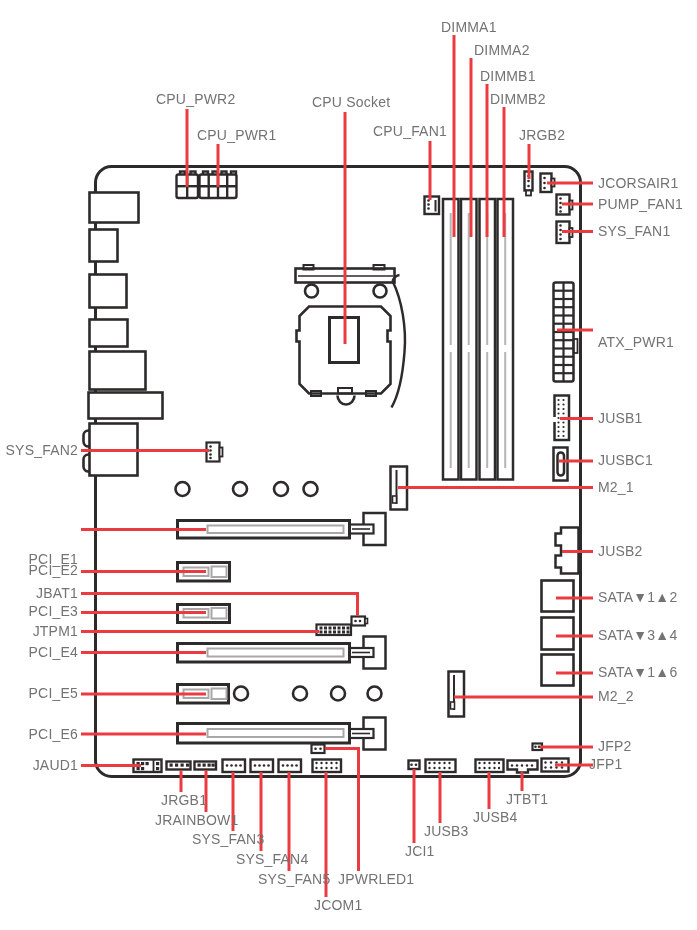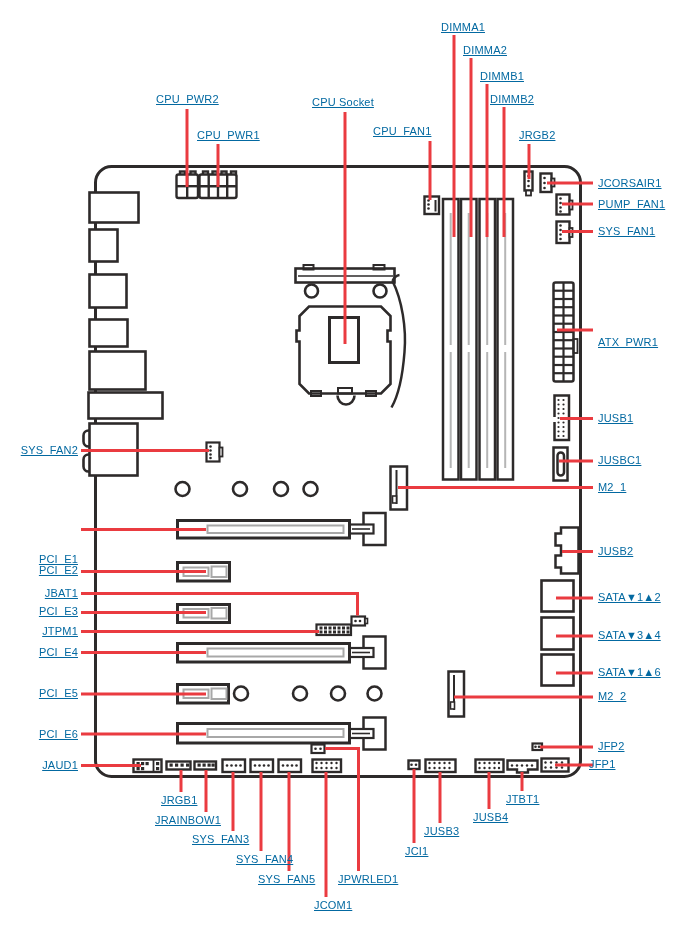--- a/index.html
+++ b/index.html
@@ -2,22 +2,22 @@
 <html><head>
 <meta charset="utf-8">
 <style>
   html,body{margin:0;padding:0;background:#ffffff;}
   #stage{
     position:relative;width:697px;height:930px;background:#ffffff;
     font-family:"Liberation Sans", sans-serif;overflow:hidden;
   }
   #artwork{position:absolute;left:0;top:0;}
   .lbl{
-    position:absolute;font-size:11px;line-height:13px;color:#0369a1;
-    letter-spacing:.2px;white-space:nowrap;text-decoration:underline;
+    position:absolute;font-size:14px;line-height:13px;color:#737373;
+    letter-spacing:.2px;white-space:nowrap;
   }
   .lbl-r{text-align:right;}
 </style>
 </head>
 <body>
 
 <div id="stage">
 
 <svg id="artwork" width="697" height="930" viewBox="0 0 697 930">
   <g fill="none" stroke="#2d2a2a" stroke-width="3">
@@ -396,21 +396,21 @@
       <path d="M 325 748.5 H 358.5 V 871" fill="none"></path>
       <line x1="414" y1="769" x2="414" y2="843"></line>
       <line x1="440" y1="772" x2="440" y2="823"></line>
       <line x1="489" y1="772" x2="489" y2="809"></line>
       <line x1="522" y1="772" x2="522" y2="791"></line>
     </g>
   </g>
 </svg>
 
 <div class="lbl" style="left:441px;top:21px">DIMMA1</div>
-<div class="lbl" style="left:463px;top:44px">DIMMA2</div>
+<div class="lbl" style="left:474px;top:44px">DIMMA2</div>
 <div class="lbl" style="left:480px;top:70px">DIMMB1</div>
 <div class="lbl" style="left:490px;top:93px">DIMMB2</div>
 <div class="lbl" style="left:156px;top:93px">CPU_PWR2</div>
 <div class="lbl" style="left:312px;top:96px">CPU Socket</div>
 <div class="lbl" style="left:197px;top:129px">CPU_PWR1</div>
 <div class="lbl" style="left:373px;top:125px">CPU_FAN1</div>
 <div class="lbl" style="left:519px;top:129px">JRGB2</div>
 
 <div class="lbl" style="left:598px;top:177px">JCORSAIR1</div>
 <div class="lbl" style="left:598px;top:198px">PUMP_FAN1</div>

